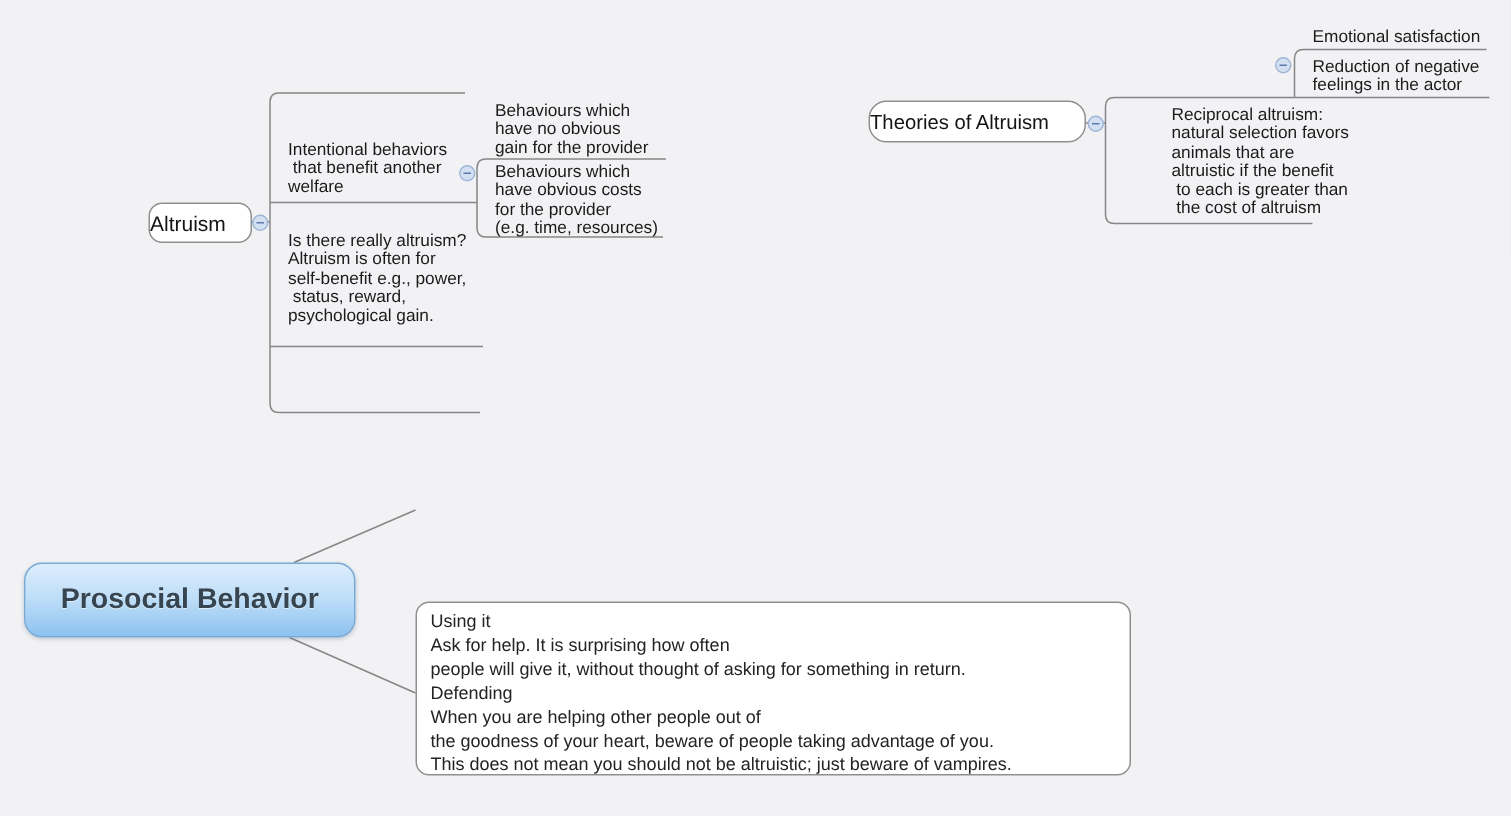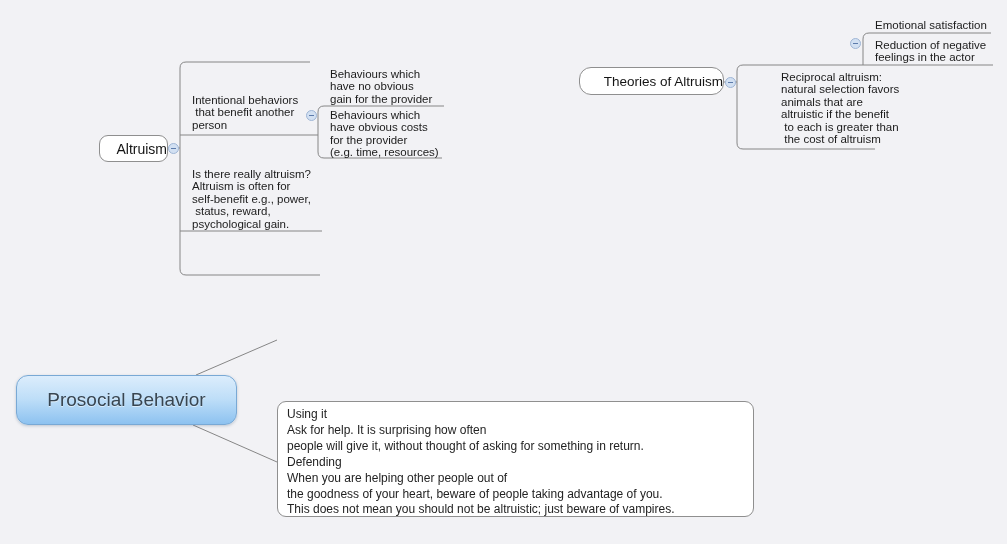--- a/index.html
+++ b/index.html
@@ -7,52 +7,52 @@
     position:relative;width:1007px;height:544px;background:#f2f2f5;
     font-family:"Liberation Sans","DejaVu Sans",sans-serif;overflow:hidden;
   }
   svg.lines{position:absolute;left:0;top:0;pointer-events:none;}
   .topic{
     position:absolute;white-space:pre-wrap;font-size:11.5px;line-height:12.4px;
     color:#1b1b1b;letter-spacing:0px;
   }
   .node{
     position:absolute;background:#ffffff;border:1px solid #8f8f8f;
-    display:flex;align-items:center;justify-content:flex-end;
+    display:flex;align-items:center;justify-content:flex-start;
     color:#141414;box-sizing:border-box;
   }
   .node-altruism{left:99px;top:135px;width:69px;height:27px;border-radius:9px;font-size:14px;}
   .node-theories{left:579px;top:67px;width:145px;height:28px;border-radius:12px;font-size:13.5px;}
   .root-node{
     position:absolute;left:16px;top:375px;width:221px;height:50px;border-radius:12px;
     background:linear-gradient(180deg,#dcedfc 0%,#bedef8 48%,#8dc2f0 100%);
     border:1px solid #79a9d5;box-sizing:border-box;
     display:flex;align-items:center;justify-content:center;
-    font-size:19px;font-weight:normal;color:#374551;
+    font-size:19px;font-weight:bold;color:#374551;
     text-shadow:0 1px 0 rgba(255,255,255,0.55);
     box-shadow:0 1px 3px rgba(90,115,140,0.35);
   }
   .note-box{
     position:absolute;background:#ffffff;border:1px solid #8f8f8f;border-radius:9px;
     color:#232323;white-space:pre-wrap;box-sizing:border-box;
   }
   .note-definition{left:277px;top:305px;width:324px;height:62px;padding:6px 9px;font-size:13px;line-height:16.5px;}
   .note-usage{left:277px;top:401px;width:477px;height:116px;padding:5px 9px;font-size:12px;line-height:15.9px;}
   .badge{
     position:absolute;width:11px;height:11px;border-radius:50%;
     background:#d2e0f2;border:1px solid #9fb6d6;box-sizing:border-box;
     display:flex;align-items:center;justify-content:center;
   }
   .badge .bar{width:5px;height:1px;background:#5c7bab;}
   
   .t-unselfish{left:192px;top:22px;width:170px;}
   .t-intentional{left:192px;top:94px;width:170px;}
   .t-no-gain{left:330px;top:68px;width:150px;}
   .t-obvious-costs{left:330px;top:109px;width:150px;}
-  .t-really{left:192px;top:168px;width:175px;}
+  .t-really{left:192px;top:155px;width:175px;}
   .t-judging{left:192px;top:237px;width:165px;}
   .t-hedonism{left:750px;top:15px;width:150px;}
   .t-emotional{left:875px;top:19px;width:150px;}
   .t-reduction{left:875px;top:39px;width:140px;}
   .t-reciprocal{left:750px;top:71px;width:175px;margin-left:31px;}
   .b-altruism{left:168px;top:143px;}
   .b-intentional{left:306px;top:110px;}
   .b-theories{left:725px;top:77px;}
   .b-hedonism{left:850px;top:38px;}
 </style>
@@ -79,21 +79,21 @@
 
   <div class="node node-altruism">
     <span>Altruism</span>
   </div>
   <div class="badge b-altruism">
     <span class="bar"></span>
   </div>
 
   <div class="topic t-intentional">Intentional behaviors
  that benefit another
-person</div>
+welfare</div>
   <div class="badge b-intentional">
     <span class="bar"></span>
   </div>
   <div class="topic t-no-gain">Behaviours which
 have no obvious
 gain for the provider</div>
   <div class="topic t-obvious-costs">Behaviours which
 have obvious costs
 for the provider
 (e.g. time, resources)</div>

